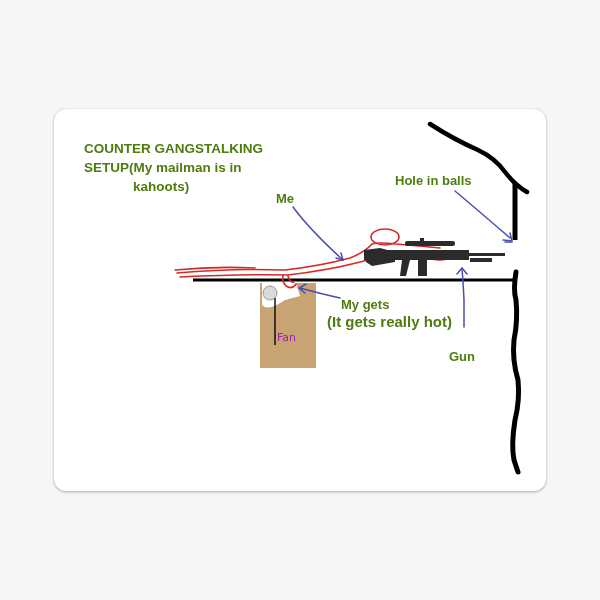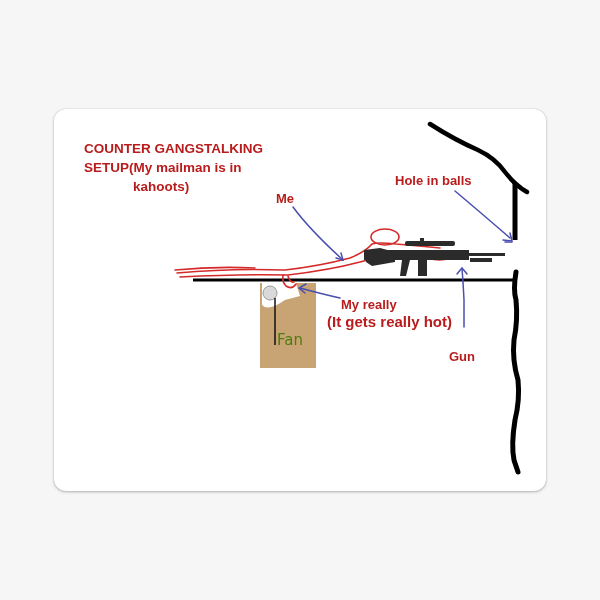--- a/index.html
+++ b/index.html
@@ -18,37 +18,37 @@
       border-radius: 12px;
       box-shadow: 0 1px 3px rgba(0,0,0,0.28), 0 0 1px rgba(0,0,0,0.2);
     }
     .drawing {
       position: absolute; left: 0; top: 0;
       width: 600px; height: 600px;
     }
     .label {
       position: absolute;
       font-weight: bold;
-      color: #b91c1c;
+      color: #4d7c0f;
       white-space: nowrap;
     }
     .title {
       left: 84px; top: 139px;
       font-size: 13.5px; line-height: 19px;
     }
     .title .l3 { display: block; padding-left: 49px; }
     .lbl-me { left: 276px; top: 191px; font-size: 13px; text-align: right; }
     .lbl-hole { left: 395px; top: 173px; font-size: 13px; }
     .lbl-balls { left: 341px; top: 297px; font-size: 13px; }
     .lbl-balls-sub { left: 327px; top: 313px; font-size: 15px; }
     .lbl-gun { left: 449px; top: 349px; font-size: 13px; }
     .fan-label {
       position: absolute;
       left: 277px; top: 331px;
-      font-size: 15px; color: #4d7c0f;
+      font-size: 11px; color: #a21caf;
       font-family: "DejaVu Sans", sans-serif;
     }
   </style>
 </head>
 <body>
 
 <div class="sticker"></div>
 
 <svg class="drawing" viewBox="0 0 600 600">
 
@@ -102,16 +102,16 @@
 </svg>
 
 <div class="label title">
   <span style="display:block">COUNTER GANGSTALKING</span>
   <span style="display:block">SETUP(My mailman is in</span>
   <span class="l3">kahoots)</span>
 </div>
 
 <div class="label lbl-me">Me</div>
 <div class="label lbl-hole">Hole in balls</div>
-<div class="label lbl-balls">My really</div>
+<div class="label lbl-balls">My gets</div>
 <div class="label lbl-balls-sub">(It gets really hot)</div>
 <div class="label lbl-gun">Gun</div>
 <div class="fan-label">Fan</div>
 
 </body></html>

